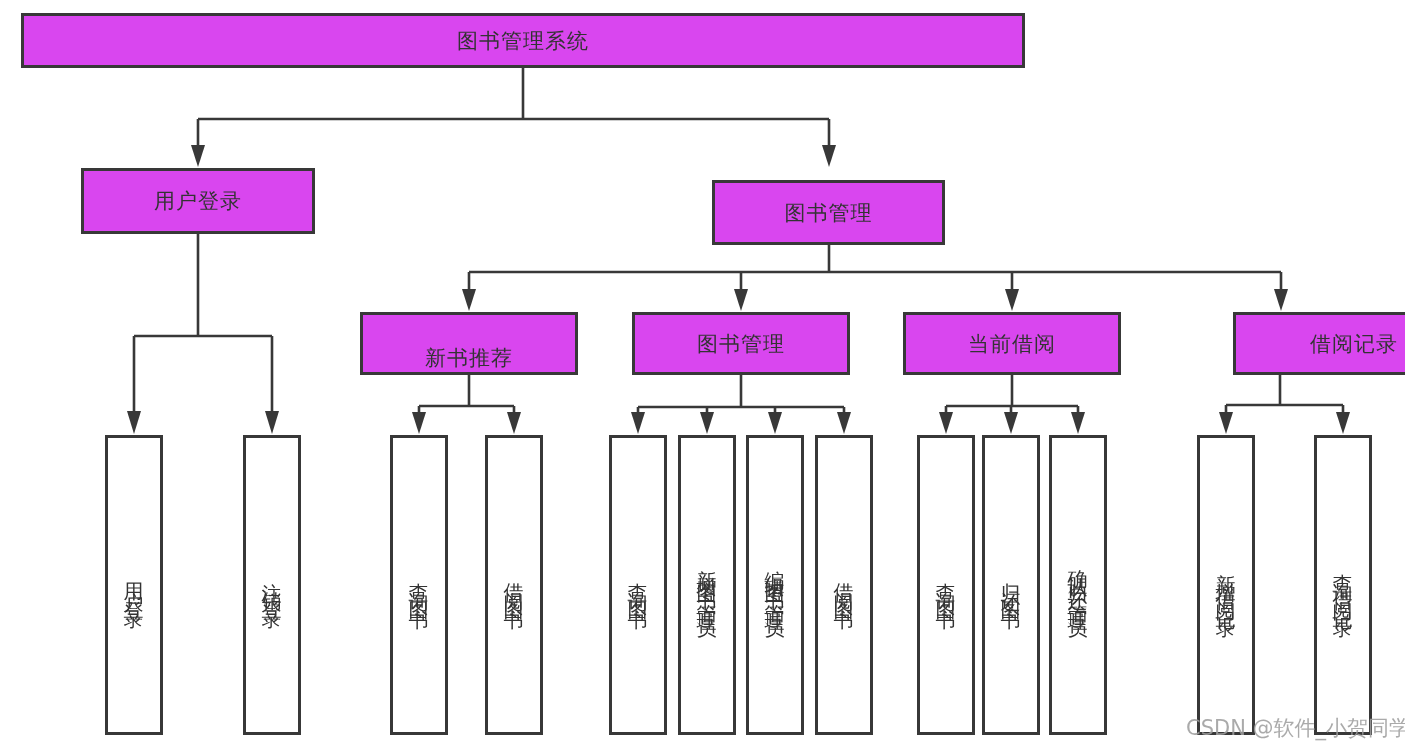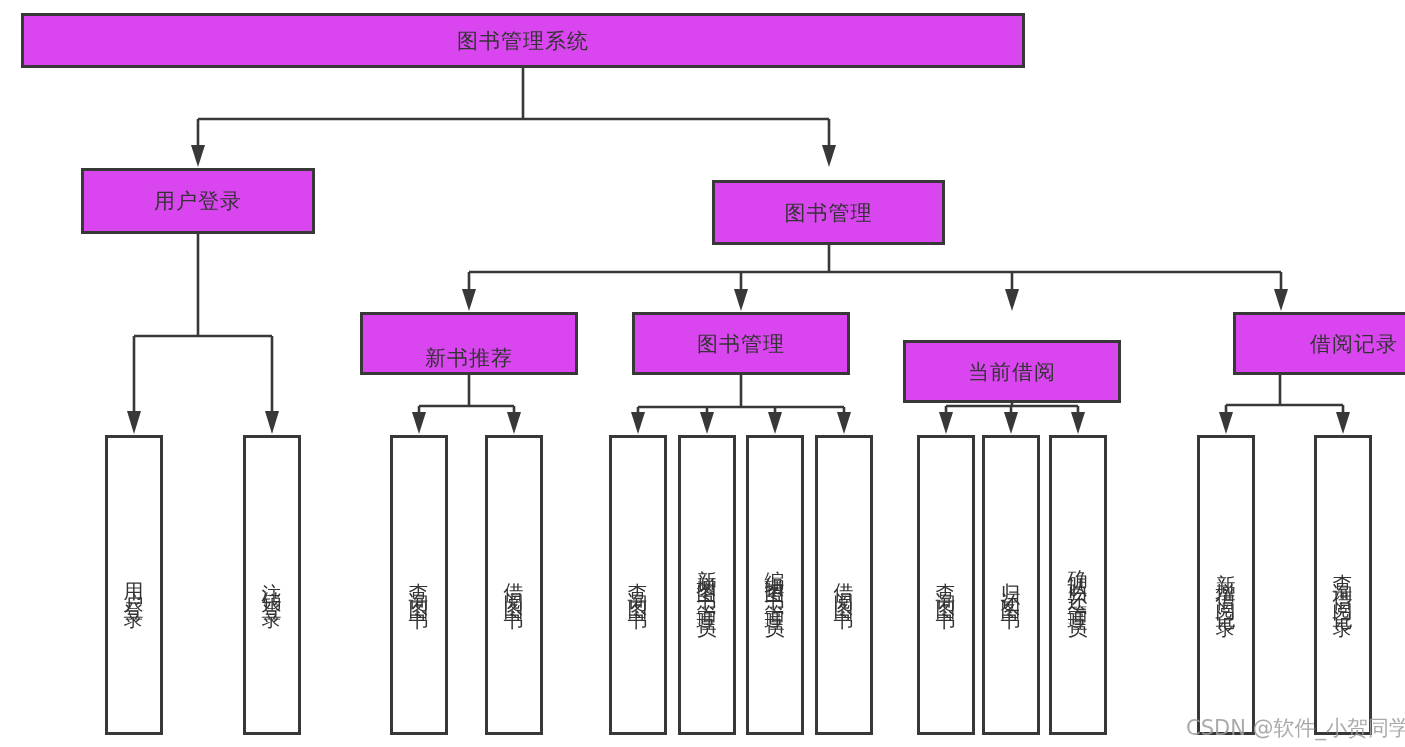--- a/index.html
+++ b/index.html
@@ -107,21 +107,21 @@
   <div class="node" style="left:712px;top:180px;width:233px;height:65px;align-items:center;">
     <span class="lbl">图书管理</span>
   </div>
 
   <div class="node" style="left:360px;top:312px;width:218px;height:63px;align-items:flex-end;">
     <span class="lbl">新书推荐</span>
   </div>
   <div class="node" style="left:632px;top:312px;width:218px;height:63px;">
     <span class="lbl">图书管理</span>
   </div>
-  <div class="node" style="left:903px;top:312px;width:218px;height:63px;margin-top:28px;">
+  <div class="node" style="left:903px;top:312px;width:218px;height:63px;">
     <span class="lbl">当前借阅</span>
   </div>
   <div class="node" style="left:1233px;top:312px;width:242px;height:63px;">
     <span class="lbl">借阅记录</span>
   </div>
 
   <div class="leaf" style="left:105px;">
     <span class="lbl">用户登录</span>
   </div>
   <div class="leaf" style="left:243px;">

